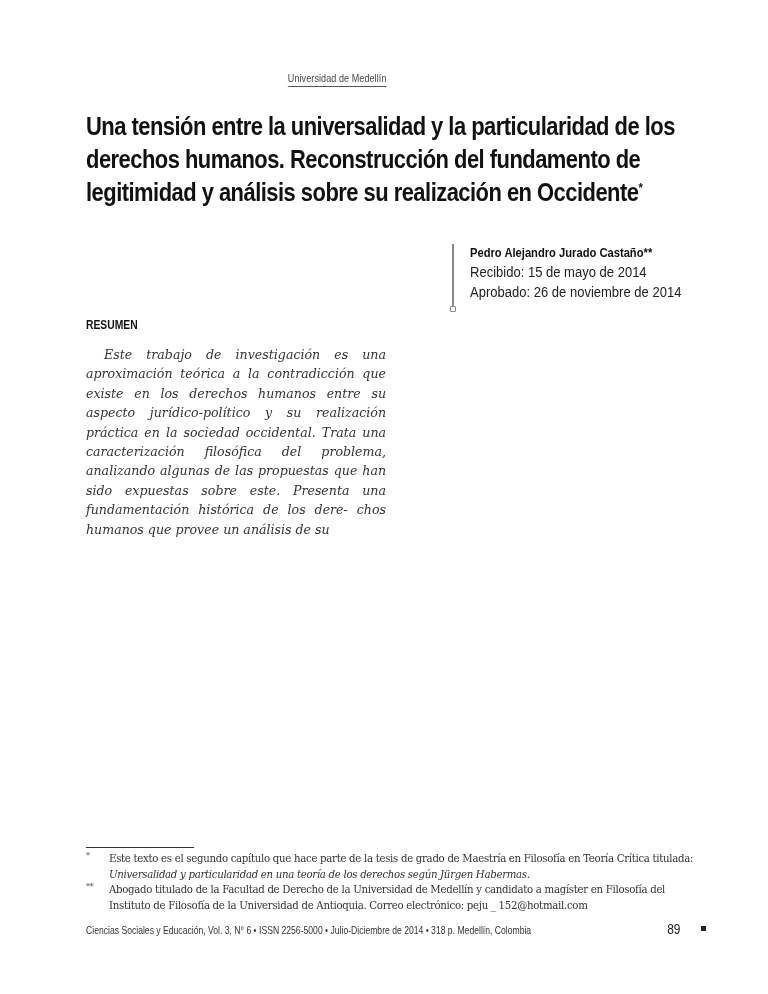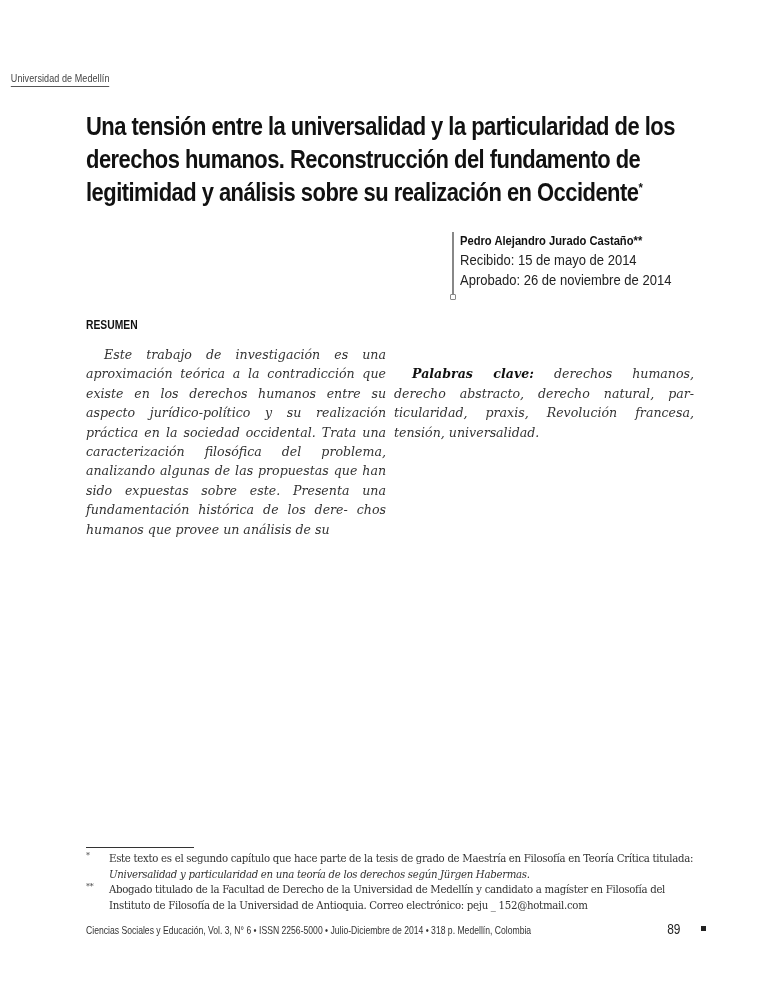--- a/index.html
+++ b/index.html
@@ -1,21 +1,21 @@
 <!DOCTYPE html>
 <html><head>
 <meta charset="utf-8">
 <style>
   html, body { margin:0; padding:0; background:#ffffff; }
   body { width:768px; height:994px; position:relative; overflow:hidden; color:#231f20; }
-  .journal-header { position:absolute; top:68px; left:0; width:616px; text-align:left; }
+  .journal-header { position:absolute; top:68px; left:0; width:616px; text-align:center;padding-left:29px; }
   .journal-header span { display:inline-block; font-family:"Liberation Sans", sans-serif; font-size:11px; color:#444; padding-bottom:2px; border-bottom:1.5px solid #555; transform:scaleX(0.82); letter-spacing:0.1px; }
   .title { position:absolute; top:110px; left:86px; width:614px; font-family:"Liberation Sans", sans-serif; font-weight:bold; font-size:25.5px; line-height:33px; color:#111; letter-spacing:-0.6px; transform:scaleX(0.86); transform-origin:left top; width:714px; }
   .title sup { font-size:13px; vertical-align:super; line-height:0; }
-  .author-block { position:absolute; top:232px; left:452px; padding-left:8px; }
+  .author-block { position:absolute; top:244px; left:452px; padding-left:18px; }
   .author-rule { position:absolute; left:0; top:0; width:1.5px; height:62px; background:#888; }
   .author-dot { position:absolute; left:-2px; top:62px; width:4px; height:4px; border:1px solid #888; border-radius:1px; background:#fff; }
   .author-name { font-family:"Liberation Sans", sans-serif; font-weight:bold; font-size:13px; color:#111; transform:scaleX(0.86); transform-origin:left; white-space:nowrap; height:18px; line-height:18px; }
   .author-meta { font-family:"Liberation Sans", sans-serif; font-size:14px; line-height:20px; color:#222; white-space:nowrap; transform:scaleX(0.93); transform-origin:left; }
   .section-heading { position:absolute; top:318px; left:86px; font-family:"Liberation Sans", sans-serif; font-weight:bold; font-size:12px; color:#111; transform:scaleX(0.86); transform-origin:left; }
   .col { position:absolute; top:345px; width:300px; font-family:"DejaVu Serif", serif; font-size:12.6px; line-height:19.4px; color:#333; text-align:justify;font-style:italic; }
   .col-left { left:86px; }
   .col-right { left:394px; }
   .col p { margin:0; }
   .indent { text-indent:18px; }
@@ -48,21 +48,20 @@
   <div class="author-meta">Aprobado: 26 de noviembre de 2014</div>
 </div>
 
 <div class="section-heading">RESUMEN</div>
 
 <div class="col col-left">
   <p class="indent">Este trabajo de investigación es una aproximación teórica a la contradicción que existe en los derechos humanos entre su aspecto jurídico-político y su realización práctica en la sociedad occidental. Trata una caracterización filosófica del problema, analizando algunas de las propuestas que han sido expuestas sobre este. Presenta una fundamentación histórica de los dere- chos humanos que provee un análisis de su</p>
 </div>
 
 <div class="col col-right">
-  <p class="indent keywords"><span class="kw-label">Palabras clave:</span> <span>derechos humanos, derecho abstracto, derecho natural, par- ticularidad, praxis, Revolución francesa, tensión, universalidad.</span></p>
 </div>
 
 <div class="footnote-rule"></div>
 
 <div class="footnotes">
   <div class="fn">
     <span class="fn-mark">*</span>
     <span>Este texto es el segundo capítulo que hace parte de la tesis de grado de Maestría en Filosofía en Teoría Crítica titulada: </span><em>Universalidad y particularidad en una teoría de los derechos según Jürgen Habermas.</em>
   </div>
   <div class="fn">

